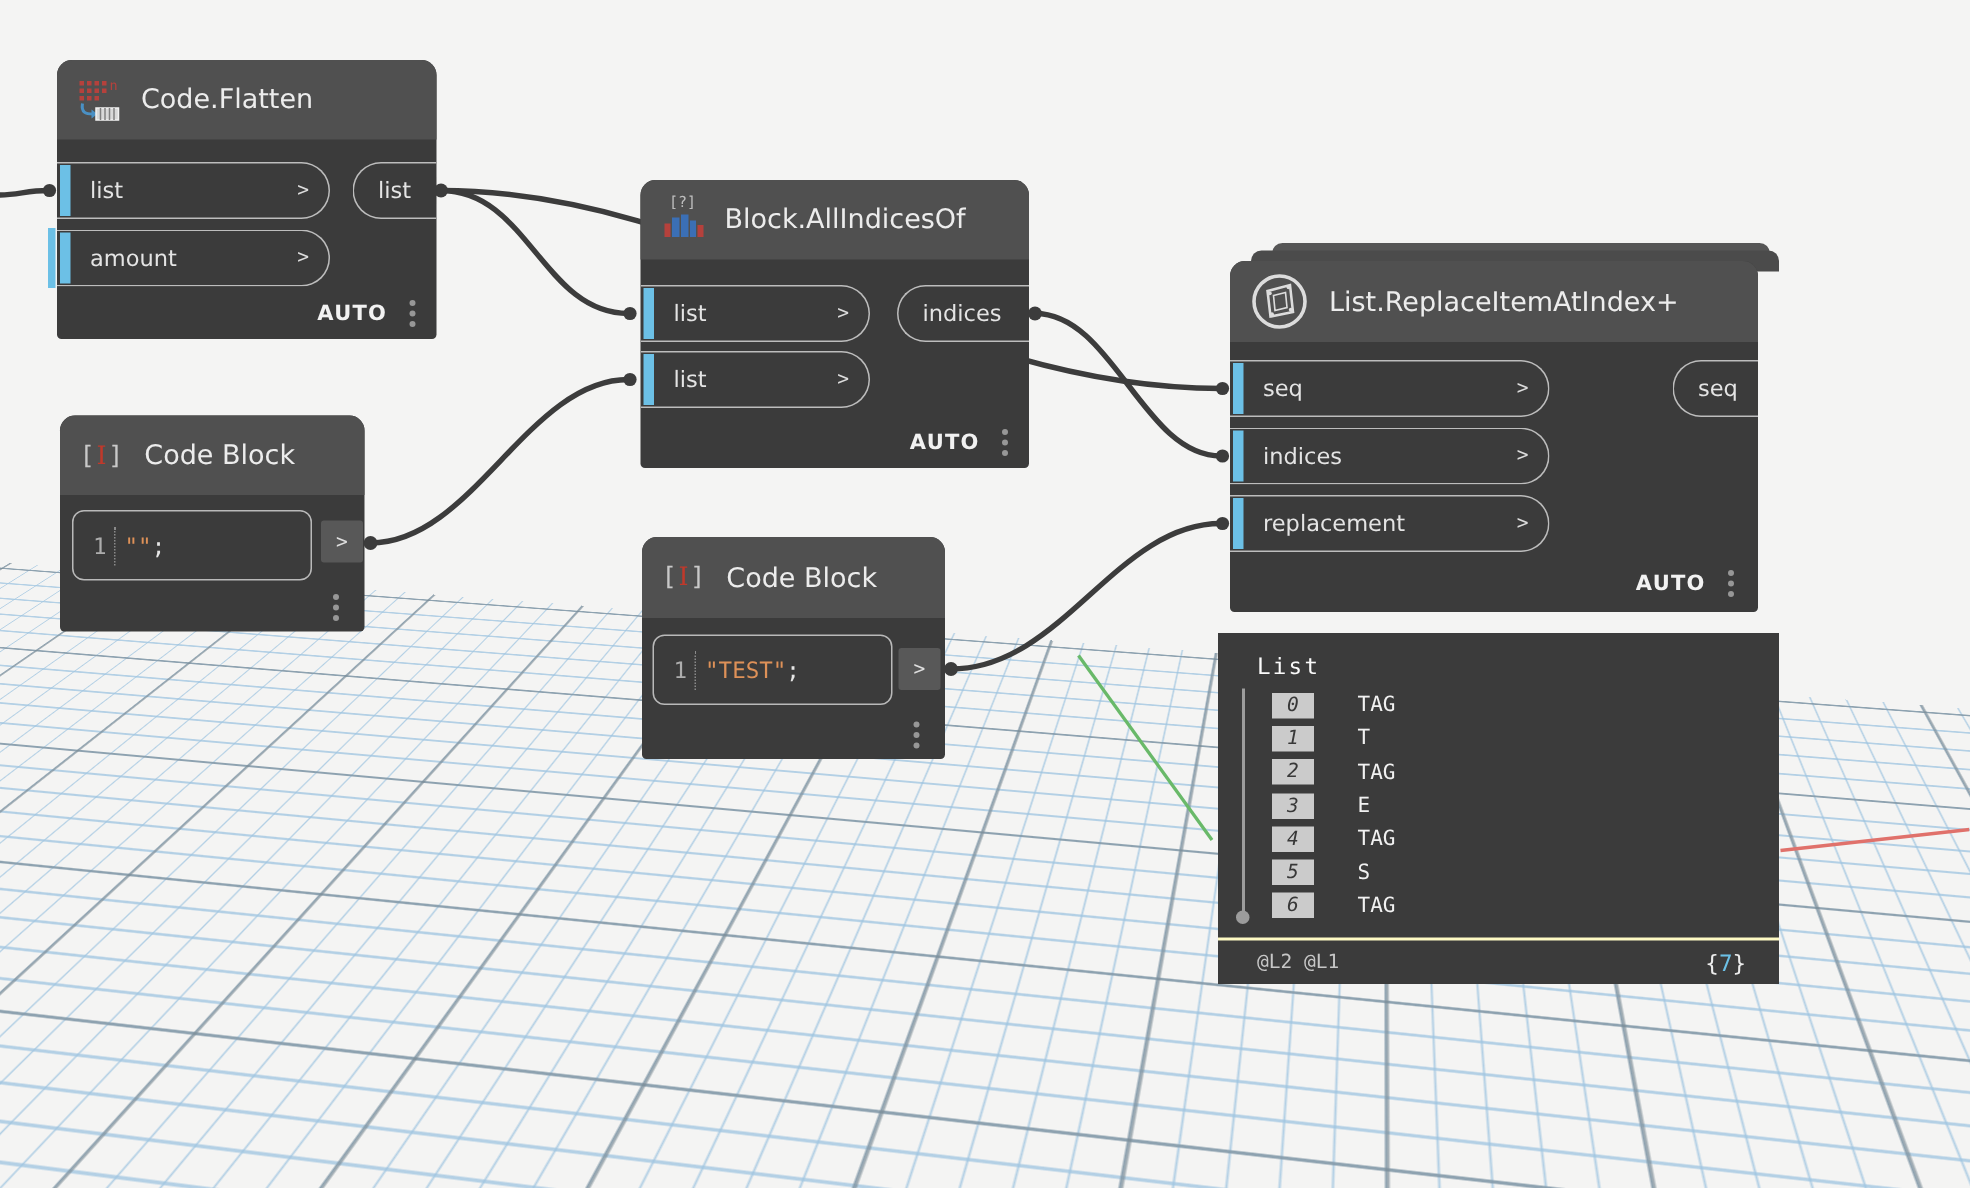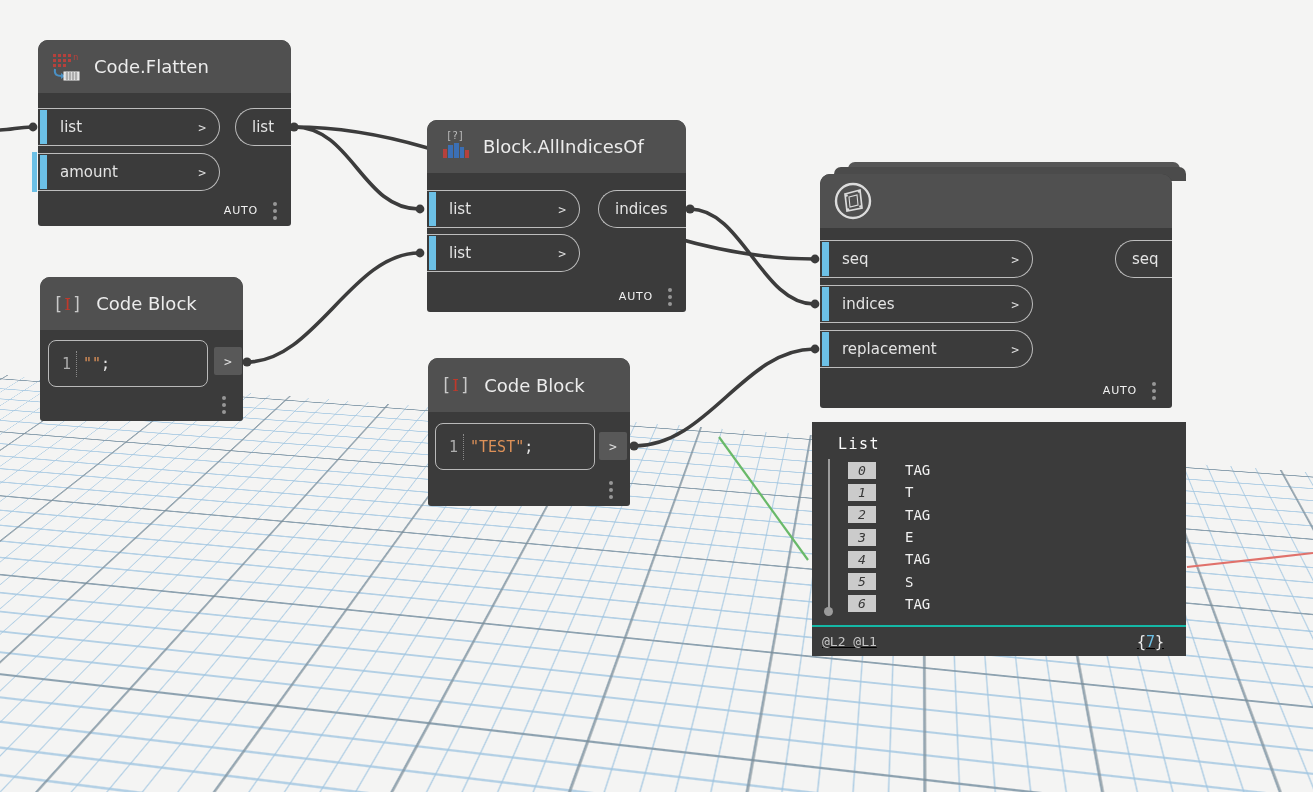--- a/index.html
+++ b/index.html
@@ -32,21 +32,21 @@
   .pill-in{left:0;border-left:none;border-radius:0 19px 19px 0;}
   .pill-out{right:0;border-right:none;border-radius:19px 0 0 19px;}
   .plabel{position:absolute;left:22px;top:50%;transform:translateY(-50%);
           color:#e4e4e4;font-size:15px;white-space:nowrap;}
   .plabel-out{left:16px;}
   .chev{position:absolute;right:13px;top:50%;transform:translateY(-50%);
         color:#dcdcdc;font-size:13px;font-family:"DejaVu Sans Mono",monospace;}
   .bluebar{position:absolute;left:2px;top:1px;bottom:1px;width:7px;background:#6cc0e6;}
   .defbar{position:absolute;left:-6px;top:-2px;bottom:-2px;width:5px;background:#6cc0e6;}
   .footer{position:absolute;right:14px;bottom:9px;display:flex;align-items:center;gap:15px;}
-  .auto{color:#f2f2f2;font-size:11px;font-weight:normal;letter-spacing:.8px;}
+  .auto{color:#f2f2f2;font-size:14px;font-weight:bold;letter-spacing:.8px;}
   .dots{width:4px;height:4px;border-radius:50%;background:#979797;
         box-shadow:0 -7px 0 #979797,0 7px 0 #979797;display:inline-block;}
   .cb-dots{position:absolute;right:17px;bottom:14px;}
 
   
   .codearea{position:absolute;box-sizing:border-box;border:1.5px solid #b9b9b9;border-radius:8px;
             display:flex;align-items:center;padding-left:13px;
             font-family:"DejaVu Sans Mono",monospace;font-size:15px;}
   .lineno{color:#adadad;}
   .linesep{width:0;height:26px;border-left:1px dotted #8a8a8a;margin:0 6px 0 5px;}
@@ -63,22 +63,22 @@
   #preview{position:absolute;left:812px;top:422px;width:374px;height:234px;
            background:#3b3b3b;z-index:2;font-family:"DejaVu Sans Mono",monospace;}
   .pv-header{position:absolute;left:26px;top:13px;color:#fafafa;font-size:15px;letter-spacing:1.5px;}
   .pv-line{position:absolute;left:16px;top:37px;width:2px;height:150px;background:#9c9c9c;}
   .pv-dot{position:absolute;left:12px;top:185px;width:9px;height:9px;border-radius:50%;background:#9c9c9c;}
   .pv-rows{position:absolute;left:36px;top:37px;}
   .pv-row{height:22.3px;display:flex;align-items:center;gap:9px;}
   .pv-idx{width:28px;height:17px;background:#cbcbcb;color:#383838;font-size:13px;
           font-style:oblique;display:flex;align-items:center;justify-content:center;}
   .pv-val{color:#f1f1f1;font-size:14px;margin-left:20px;}
-  .pv-bar{position:absolute;left:0;right:0;bottom:0;height:29px;border-top:2px solid #14b8a6;
-          display:flex;align-items:center;justify-content:space-between;padding:0 22px 0 10px;text-decoration:underline;}
+  .pv-bar{position:absolute;left:0;right:0;bottom:0;height:29px;border-top:2px solid #fef9c3;
+          display:flex;align-items:center;justify-content:space-between;padding:0 22px 0 26px;}
   .pv-lacing{color:#c6c6c6;font-size:13px;}
   .pv-count{font-size:15px;color:#ececec;}
   .pv-count b{color:#6cc0e6;font-weight:normal;}
 
   .icon{flex:0 0 auto;}
 </style>
 </head>
 <body>
 
 <div id="canvas">
@@ -240,20 +240,21 @@
         <circle cx="22" cy="22" r="17" stroke="#dcdcdc" stroke-width="2.4" fill="none"></circle>
         <path d="M14 15 L29 11 L31 29 L16 32 Z" stroke="#dcdcdc" stroke-width="1.7" fill="none"></path>
         <path d="M18 18 L26 16 L27 26 L19 28 Z" stroke="#dcdcdc" stroke-width="1.1" fill="none"></path>
         <g fill="#dcdcdc">
           <circle cx="15.5" cy="16.5" r="1.3"></circle>
             <circle cx="28" cy="12.5" r="1.3"></circle>
           <circle cx="29.5" cy="27.5" r="1.3"></circle>
             <circle cx="17" cy="30.5" r="1.3"></circle>
         </g>
       </svg>
+      <span class="title">List.ReplaceItemAtIndex+</span>
     </div>
     <div class="pill pill-in" style="top:66px;width:213px">
       <span class="bluebar"></span>
       <span class="plabel">seq</span>
       <span class="chev">&gt;</span>
     </div>
     <div class="pill pill-in" style="top:111px;width:213px">
       <span class="bluebar"></span>
       <span class="plabel">indices</span>
       <span class="chev">&gt;</span>

